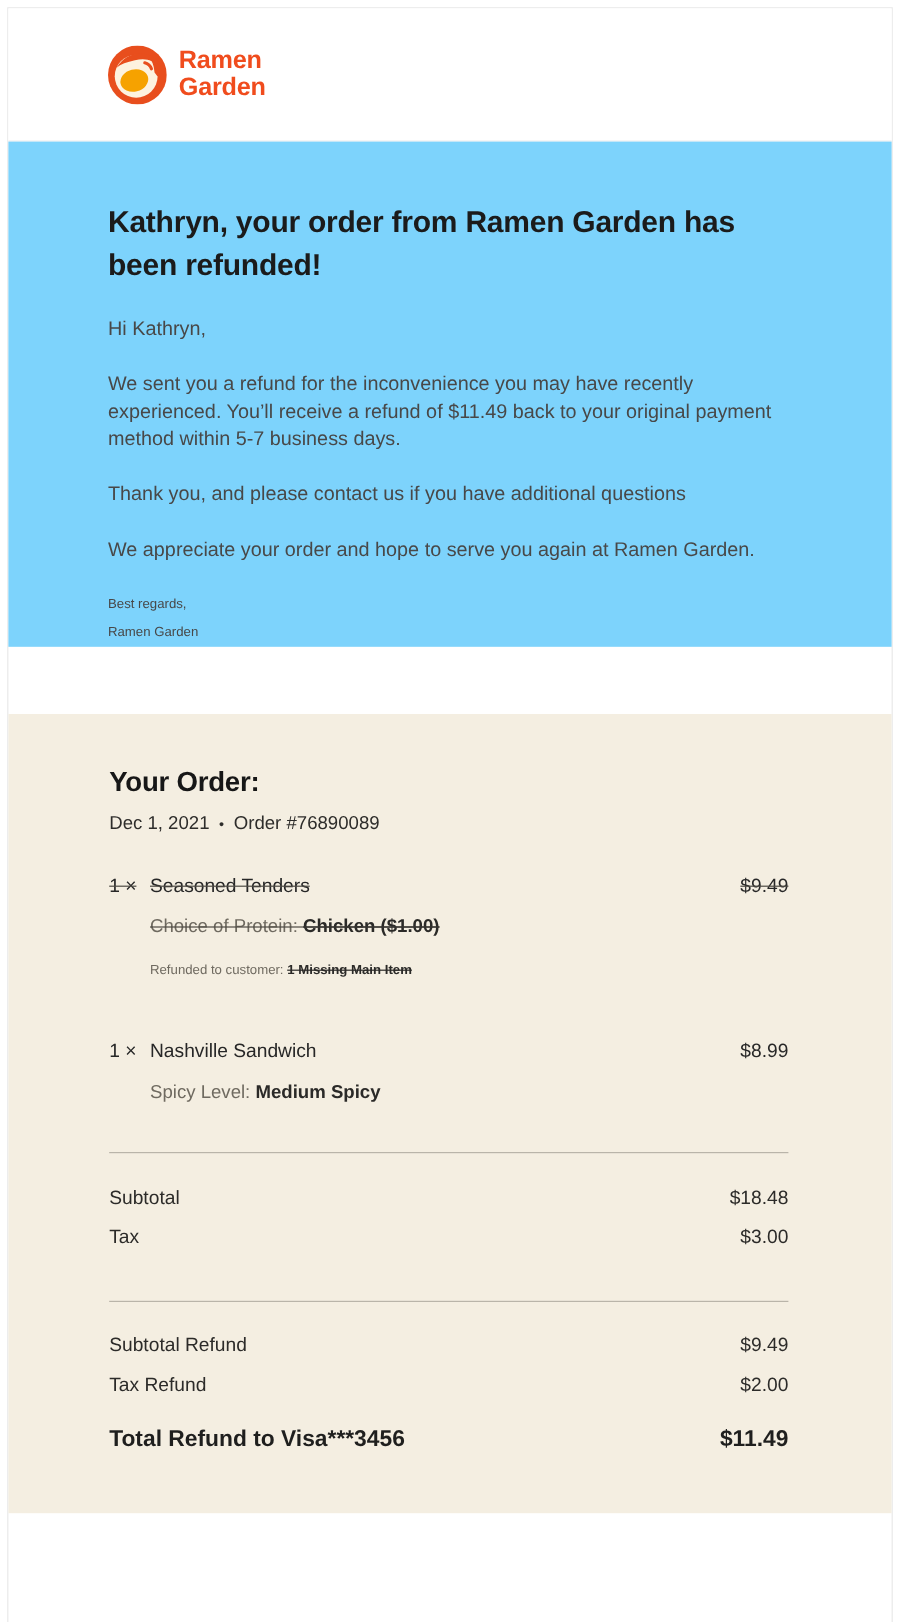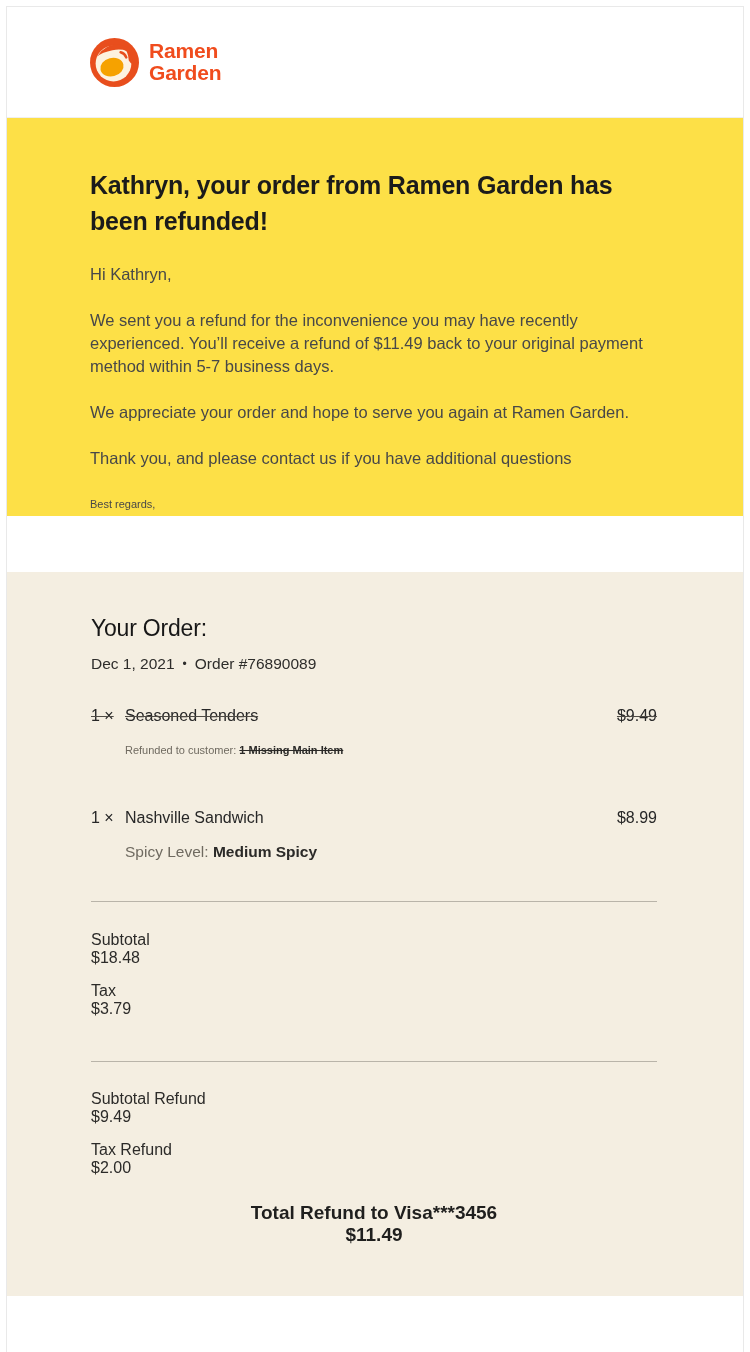--- a/index.html
+++ b/index.html
@@ -42,21 +42,21 @@
     color: #f04c1d;
     font-weight: 700;
     font-size: 21px;
     line-height: 22px;
     letter-spacing: -0.2px;
   }
 
   
   .message {
     padding: 49px 84px 0 83px;
-    background: #fde047;
+    background: #7dd3fc;
   }
   .message h1 {
     margin: 0;
     font-size: 25px;
     line-height: 36px;
     font-weight: 700;
     color: #1b1b1b;
     letter-spacing: -0.2px;
     max-width: 560px;
   }
@@ -74,21 +74,21 @@
 
   
   .order-section {
     margin-top: 56px;
     background: #f4eee1;
     padding: 43px 86px 50px 84px;
     box-sizing: border-box;
   }
   .order-title {
     font-size: 23px;
-    font-weight: 400;
+    font-weight: 700;
     color: #171717;
     letter-spacing: -0.2px;
   }
   .order-meta {
     margin-top: 13px;
     font-size: 15.5px;
     color: #2e2d2b;
     display: flex;
     align-items: center;
     gap: 8px;
@@ -125,21 +125,20 @@
     border-top: 1px solid #b9b4a9;
     margin: 37px 0 0 0;
   }
 
   .total-row {
     display: flex;
     justify-content: space-between;
     align-items: baseline;
     font-size: 16px;
     color: #2c2b29;
-    flex-direction: column;
   }
   .totals-charges .total-row:first-of-type { margin-top: 29px; }
   .total-row + .total-row { margin-top: 15px; }
   .total-row.big { margin-top: 25px; font-size: 19px; color: #1f1f1e; }
   .total-row.big.bold { font-weight: 700; align-items: center; }
   .rule.second { margin-top: 43px; }
   .totals-refunds .total-row:first-of-type { margin-top: 28px; }
 </style>
 </head>
 <body>
@@ -161,42 +160,46 @@
           <div>Ramen</div>
           <div>Garden</div>
         </div>
       </div>
     </div>
 
     <div class="message">
       <h1>Kathryn, your order from Ramen Garden has been refunded!</h1>
       <p class="greeting">Hi Kathryn,</p>
       <p>We sent you a refund for the inconvenience you may have recently experienced. You’ll receive a refund of $11.49 back to your original payment method within 5-7 business days.</p>
+      <p>Thank you, and please contact us if you have additional questions</p>
       <p>We appreciate your order and hope to serve you again at Ramen Garden.</p>
-      <p>Thank you, and please contact us if you have additional questions</p>
       <div class="signoff">
         <div>Best regards,</div>
+        <div>Ramen Garden</div>
       </div>
     </div>
 
     <div class="order-section">
       <div class="order-title">Your Order:</div>
       <div class="order-meta">
         <span>Dec 1, 2021</span>
         <span class="dot">•</span>
         <span>Order #76890089</span>
       </div>
 
       <div class="item struck">
         <div class="item-row">
           <span class="item-qty">1 ×</span>
           <span class="item-name">Seasoned Tenders</span>
           <span class="item-price">$9.49</span>
         </div>
         <div class="item-details">
+          <div class="option-line">
+            <span class="opt-label">Choice of Protein: </span><span class="opt-value">Chicken ($1.00)</span>
+          </div>
         </div>
         <div class="refund-note">
           <span class="opt-label">Refunded to customer: </span><span class="opt-value">1 Missing Main Item</span>
         </div>
       </div>
 
       <div class="item">
         <div class="item-row">
           <span class="item-qty">1 ×</span>
           <span class="item-name">Nashville Sandwich</span>
@@ -211,21 +214,21 @@
 
       <hr class="rule">
 
       <div class="totals-charges">
         <div class="total-row">
           <span>Subtotal</span>
           <span>$18.48</span>
         </div>
         <div class="total-row">
           <span>Tax</span>
-          <span>$3.79</span>
+          <span>$3.00</span>
         </div>
       </div>
 
       <hr class="rule second">
 
       <div class="totals-refunds">
         <div class="total-row">
           <span>Subtotal Refund</span>
           <span>$9.49</span>
         </div>

